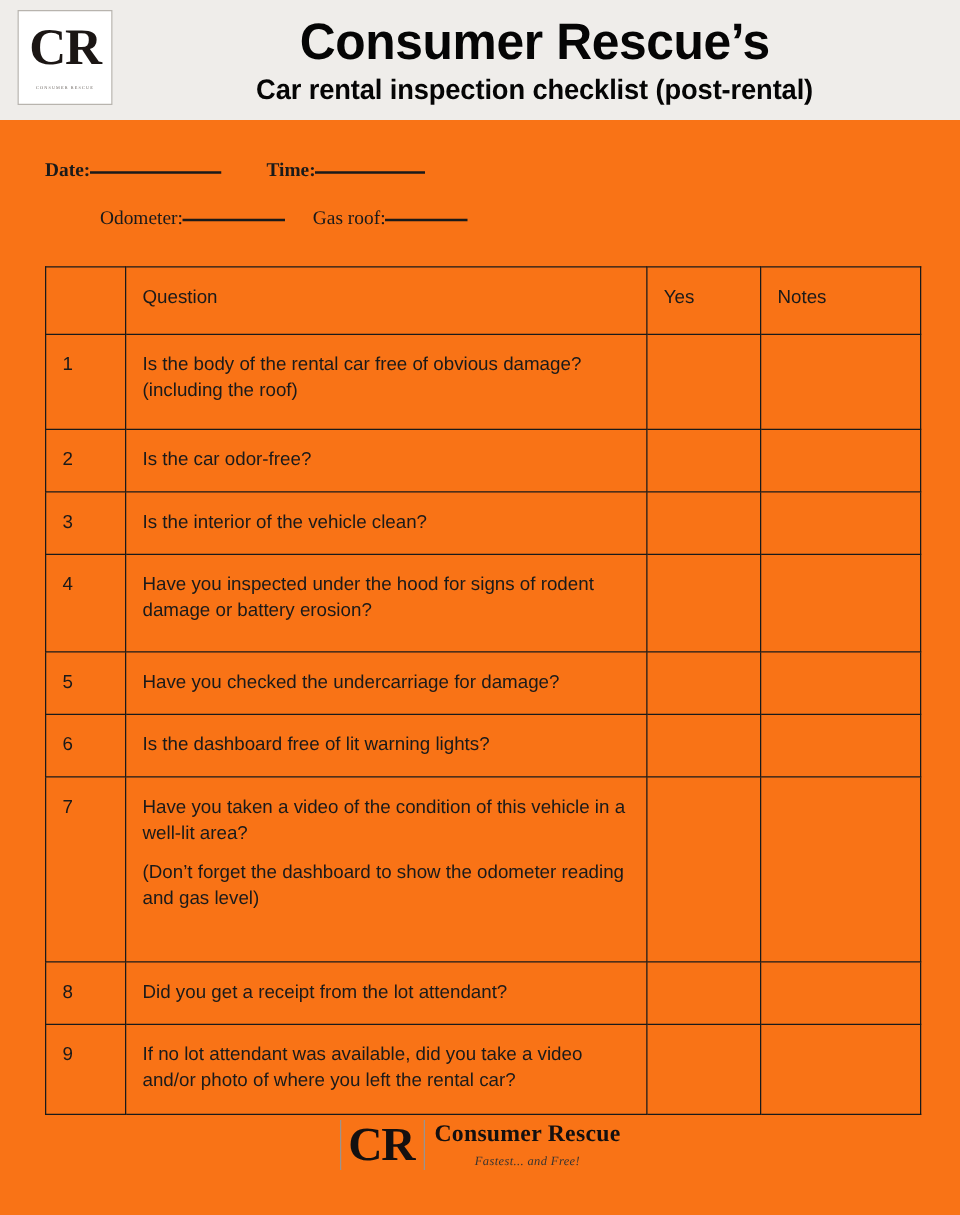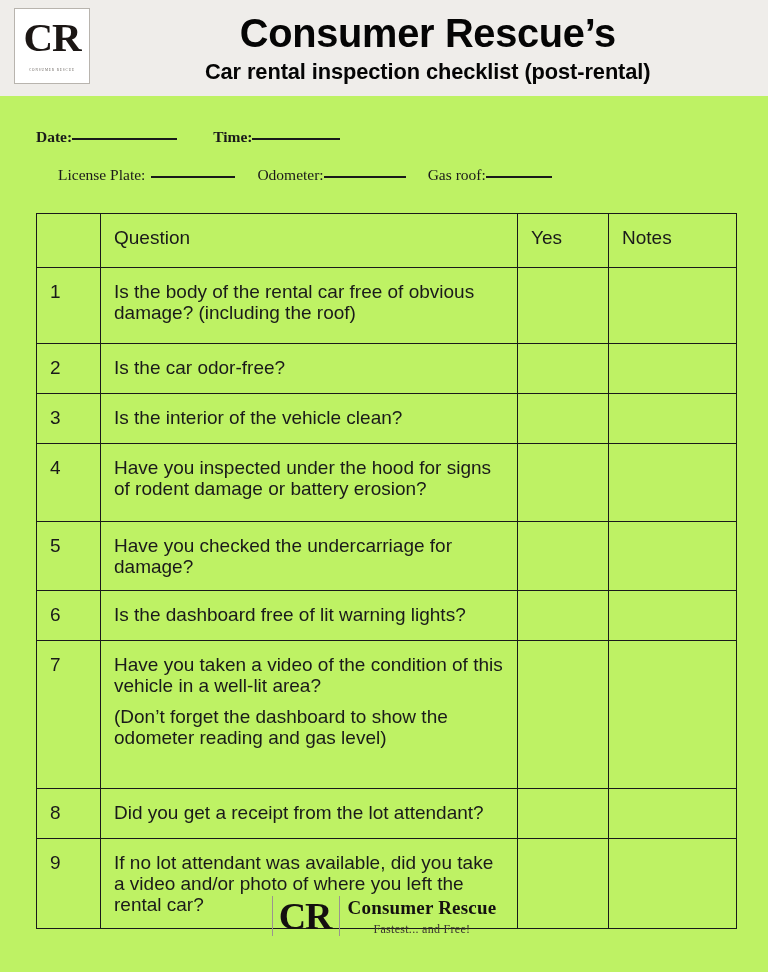--- a/index.html
+++ b/index.html
@@ -10,21 +10,21 @@
     background: #ffffff;
     font-family: "Liberation Sans", sans-serif;
     color: #1a1a1a;
     overflow: hidden;
   }
 
   .page {
     position: relative;
     width: 768px;
     height: 972px;
-    background: #bef264;
+    background: #f97316;
   }
 
   
   .header-band {
     position: relative;
     width: 768px;
     height: 96px;
     background: #efedea;
     display: block;
   }
@@ -155,21 +155,21 @@
     width: 700px;
     border-collapse: collapse;
     table-layout: fixed;
   }
 
   table.checklist td,
   table.checklist th {
     border: 1.6px solid #1a1a1a;
     vertical-align: top;
     padding: 13px 12px 13px 13px;
-    font-size: 19px;
+    font-size: 15px;
     line-height: 21px;
     font-weight: 400;
     text-align: left;
     color: #1a1a1a;
   }
 
   col.col-num   { width: 64px; }
   col.col-q     { width: 417px; }
   col.col-yes   { width: 91px; }
   col.col-notes { width: 128px; }
@@ -230,21 +230,22 @@
     font-family: "Liberation Serif", serif;
     font-weight: 700;
     font-size: 19px;
     line-height: 21px;
     letter-spacing: 0.2px;
     color: #141010;
   }
 
   .footer-tagline {
     font-family: "Liberation Serif", serif;
-    font-size: 12px;
+    font-style: italic;
+    font-size: 10px;
     line-height: 11px;
     letter-spacing: 0.3px;
     color: #3a3430;
     text-align: center;
     margin-top: 6px;
   }
 </style>
 </head>
 <body>
 
@@ -274,24 +275,20 @@
       <span class="gap-sm"></span>
       <span class="field">
         <span class="field-label">Time:</span>
           <span class="field-rule" style="width:88px"></span>
       </span>
       <span class="gap-md"></span>
     </div>
 
     <div class="form-row row-two">
       <span class="gap-xs"></span>
-      <span class="field">
-        <span class="field-label">License Plate:</span>
-          <span class="field-rule" style="width:84px;margin-left:6px"></span>
-      </span>
       <span class="gap-xs"></span>
       <span class="field">
         <span class="field-label">Odometer:</span>
           <span class="field-rule" style="width:82px"></span>
       </span>
       <span class="gap-xs"></span>
       <span class="field">
         <span class="field-label">Gas roof:</span>
           <span class="field-rule" style="width:66px"></span>
       </span>

